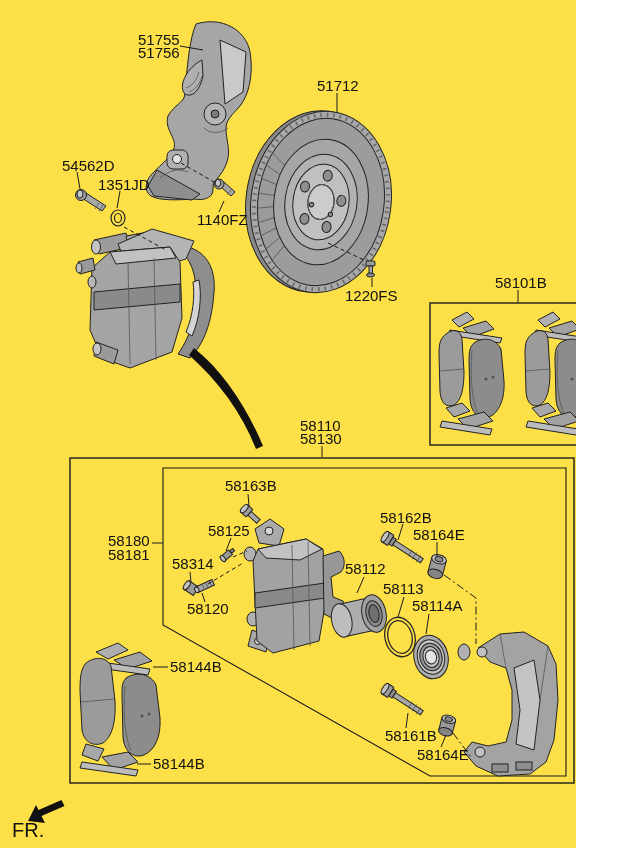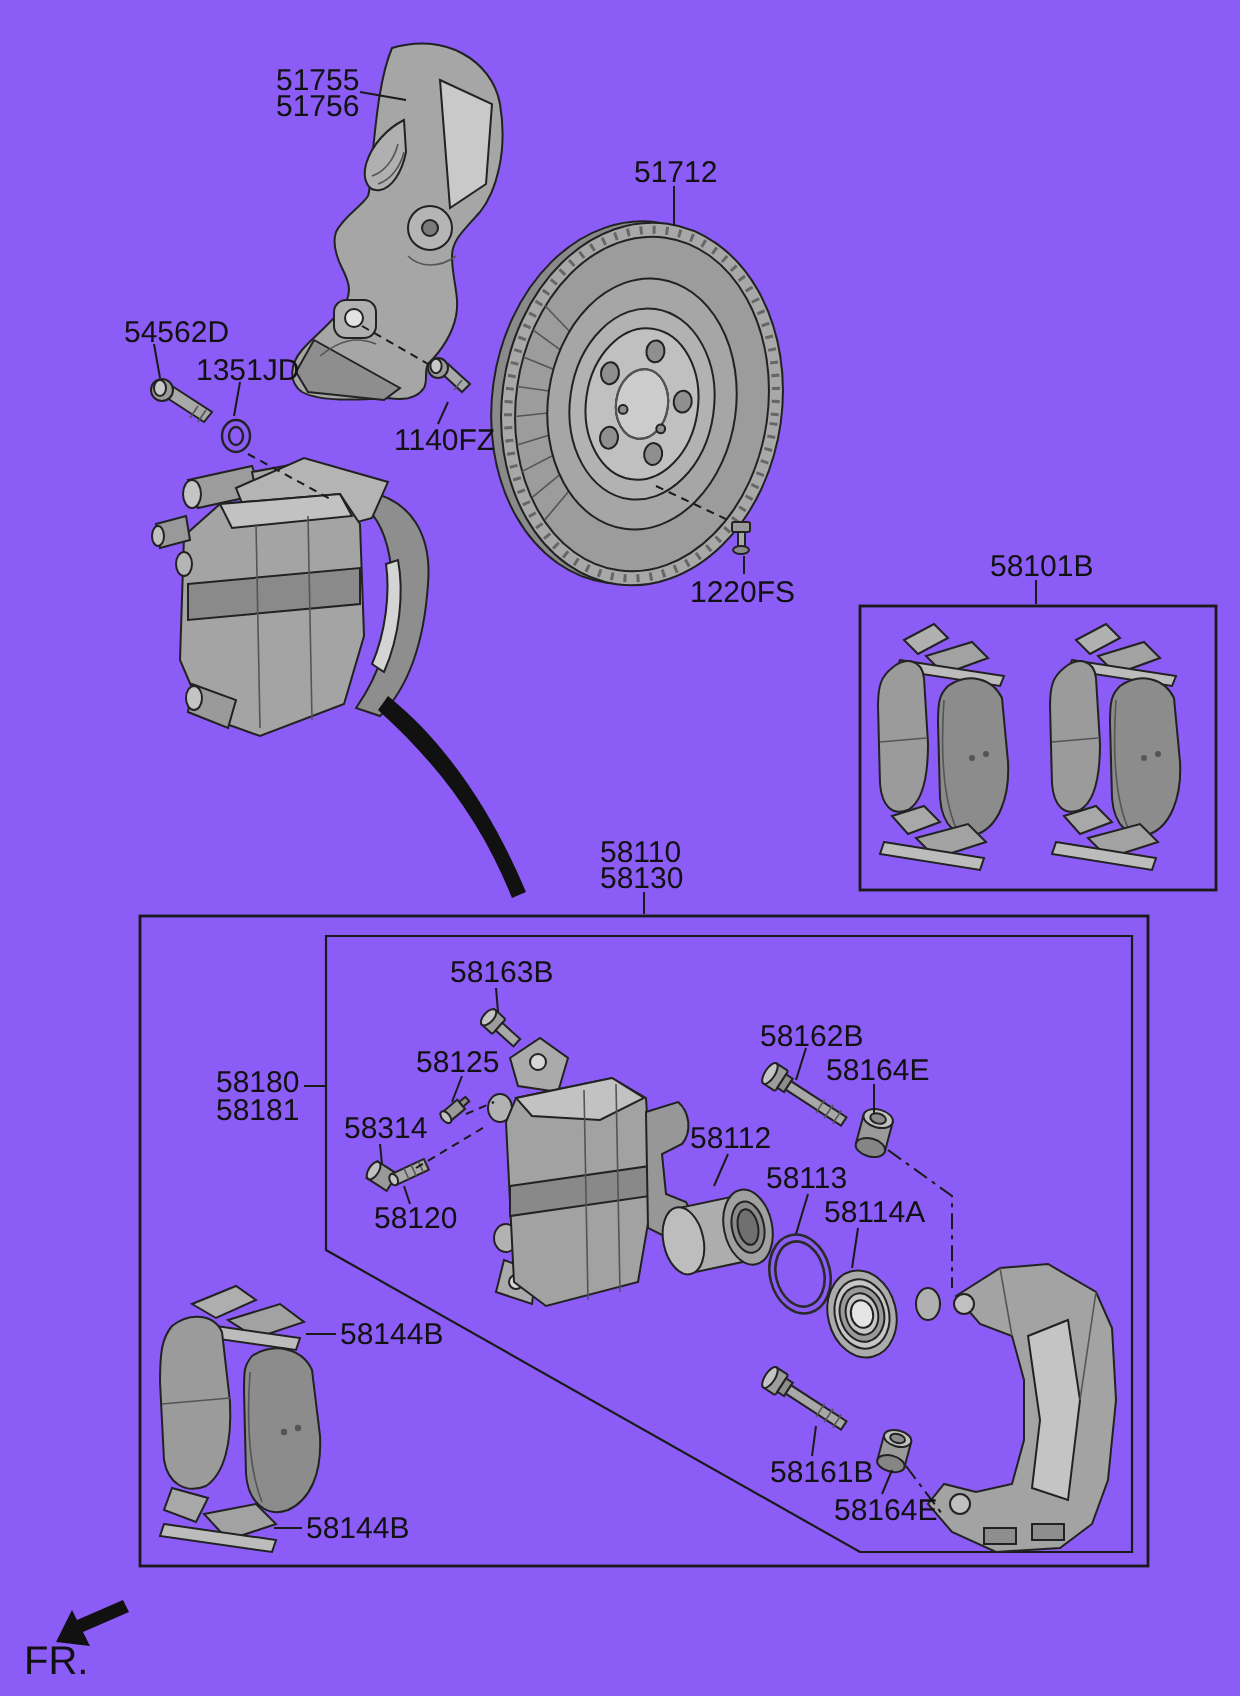--- a/index.html
+++ b/index.html
@@ -1,16 +1,16 @@
 <!DOCTYPE html>
 <html><head>
 <meta charset="utf-8">
 <style>
   html,body{margin:0;padding:0;background:#fff;}
-  .stage{position:relative;width:620px;height:848px;background:#8b5cf6;overflow:hidden;
+  .stage{position:relative;width:576px;height:848px;background:#fde047;overflow:hidden;
          font-family:"Liberation Sans", sans-serif;}
   svg{display:block;}
   text{font-family:"Liberation Sans", sans-serif;font-size:15px;fill:#111;}
   text.fr{font-size:20px;}
   .ln{stroke:#1a1a1a;stroke-width:1;fill:none;}
   .dash{stroke:#1a1a1a;stroke-width:1;fill:none;stroke-dasharray:4 3;}
   .dashdot{stroke:#1a1a1a;stroke-width:1;fill:none;stroke-dasharray:8 3 2 3;}
   .box{fill:none;stroke:#1a1a1a;stroke-width:1.4;}
   .ibox{fill:none;stroke:#1a1a1a;stroke-width:1.1;}
   .pt{stroke:#222;stroke-width:1;}

